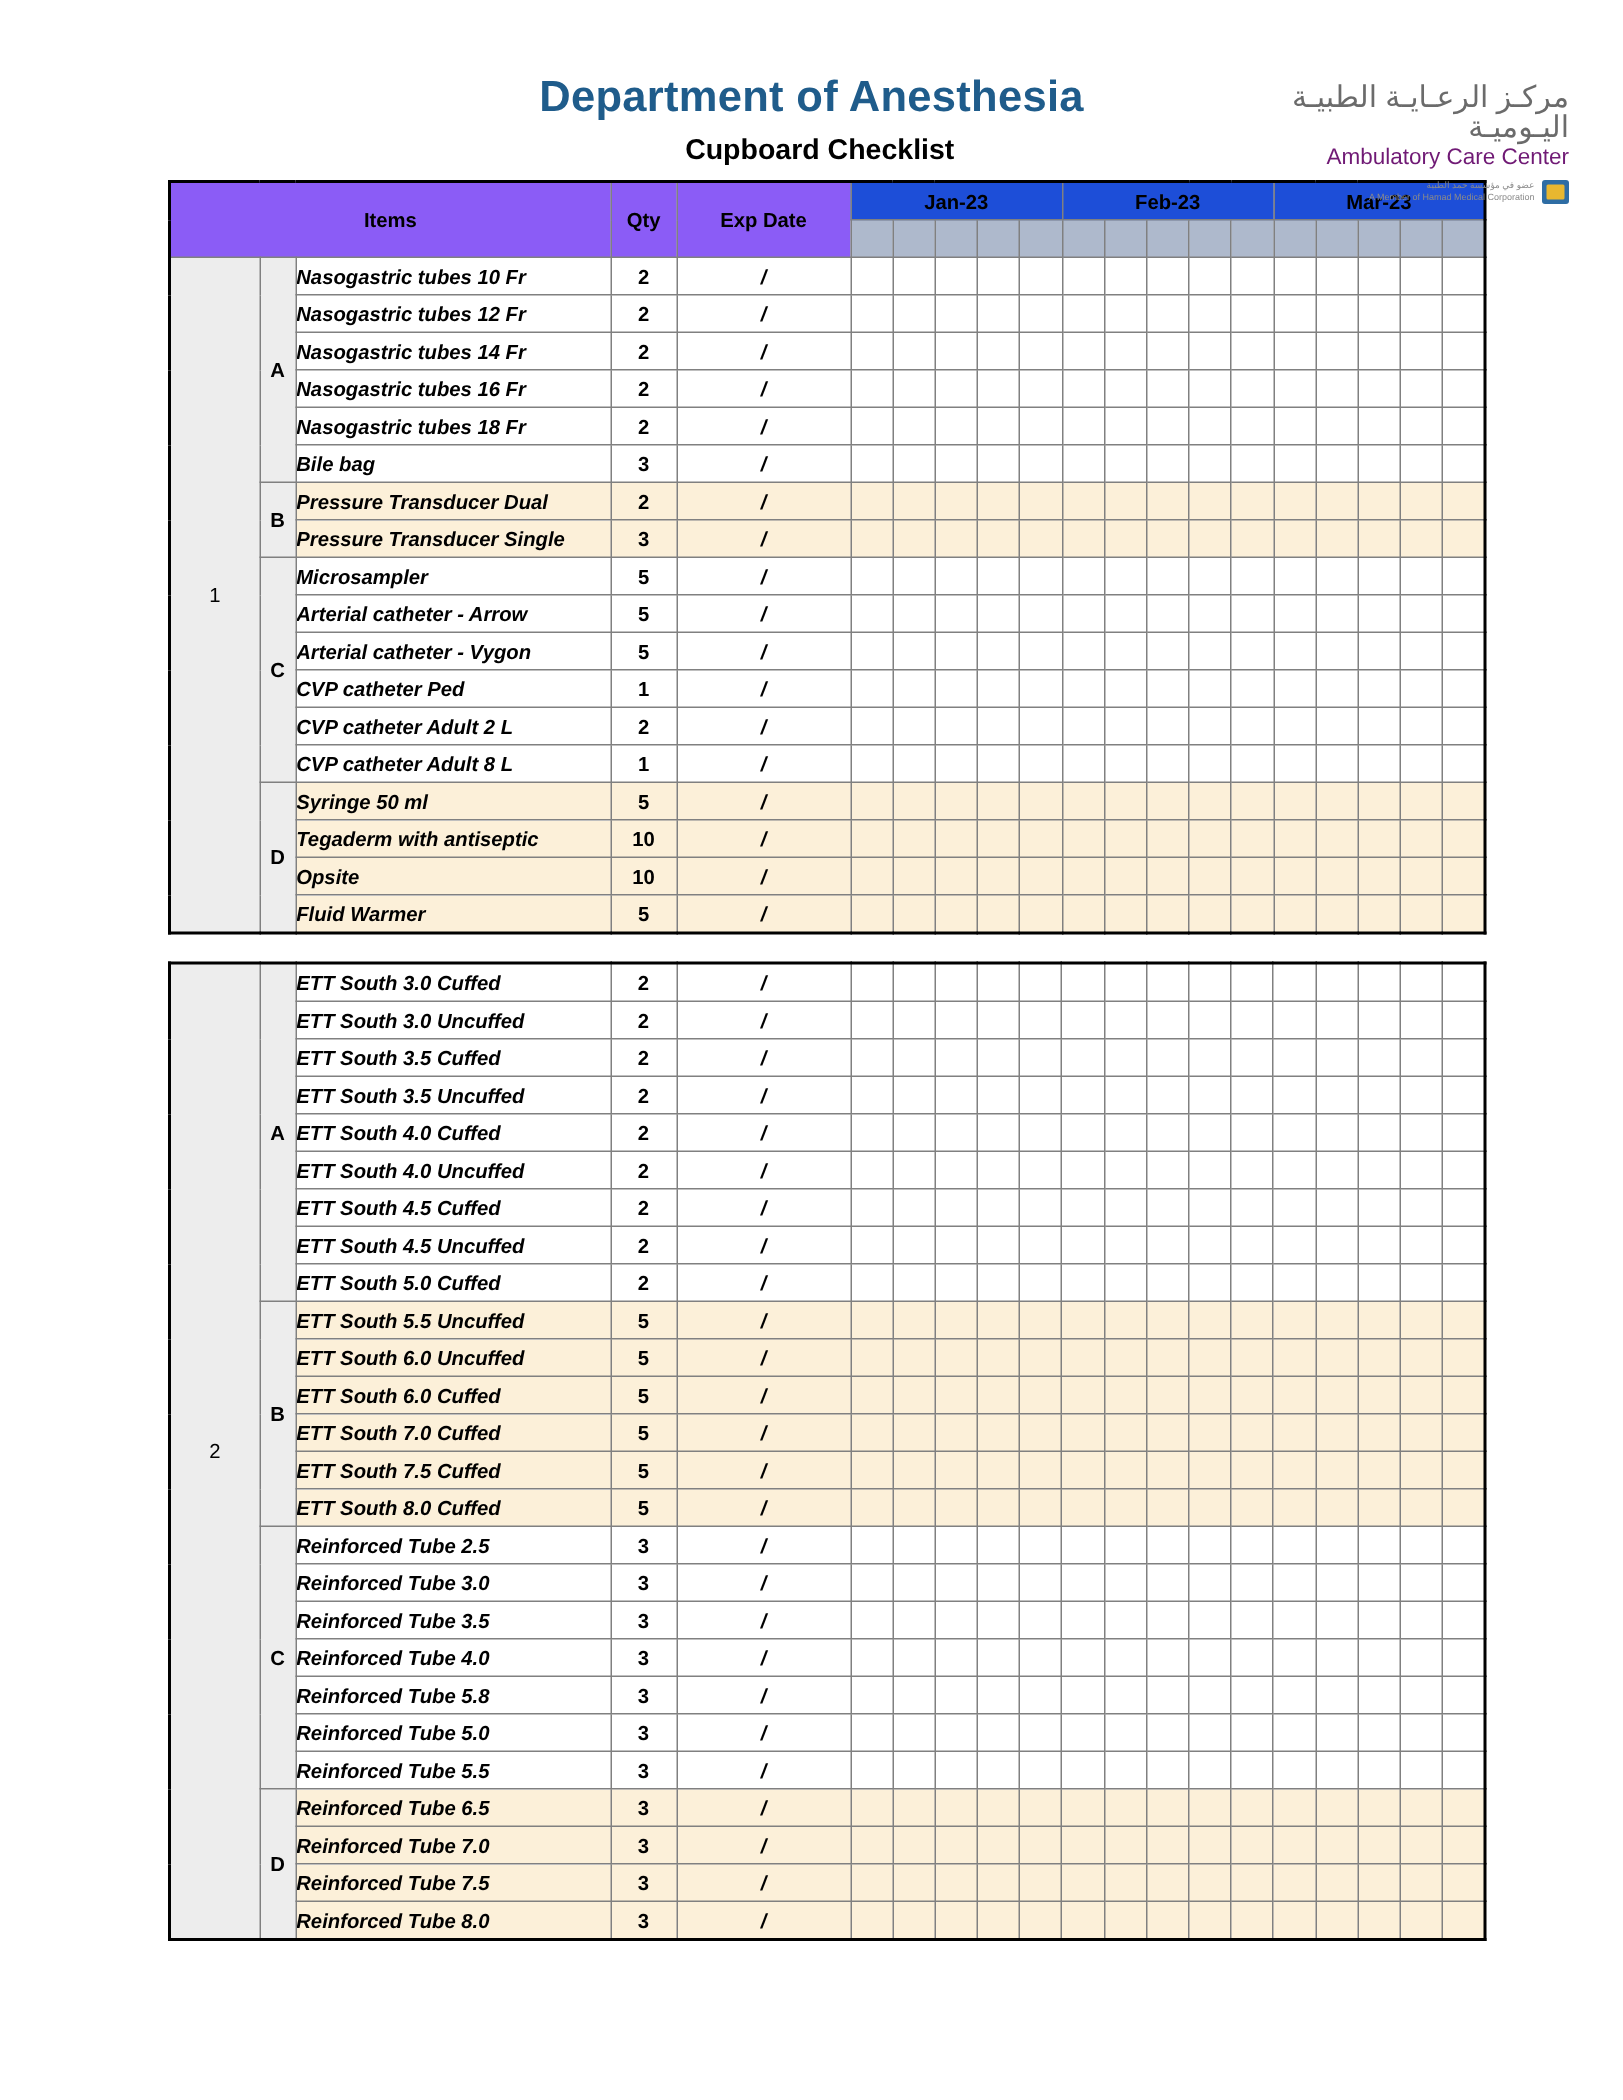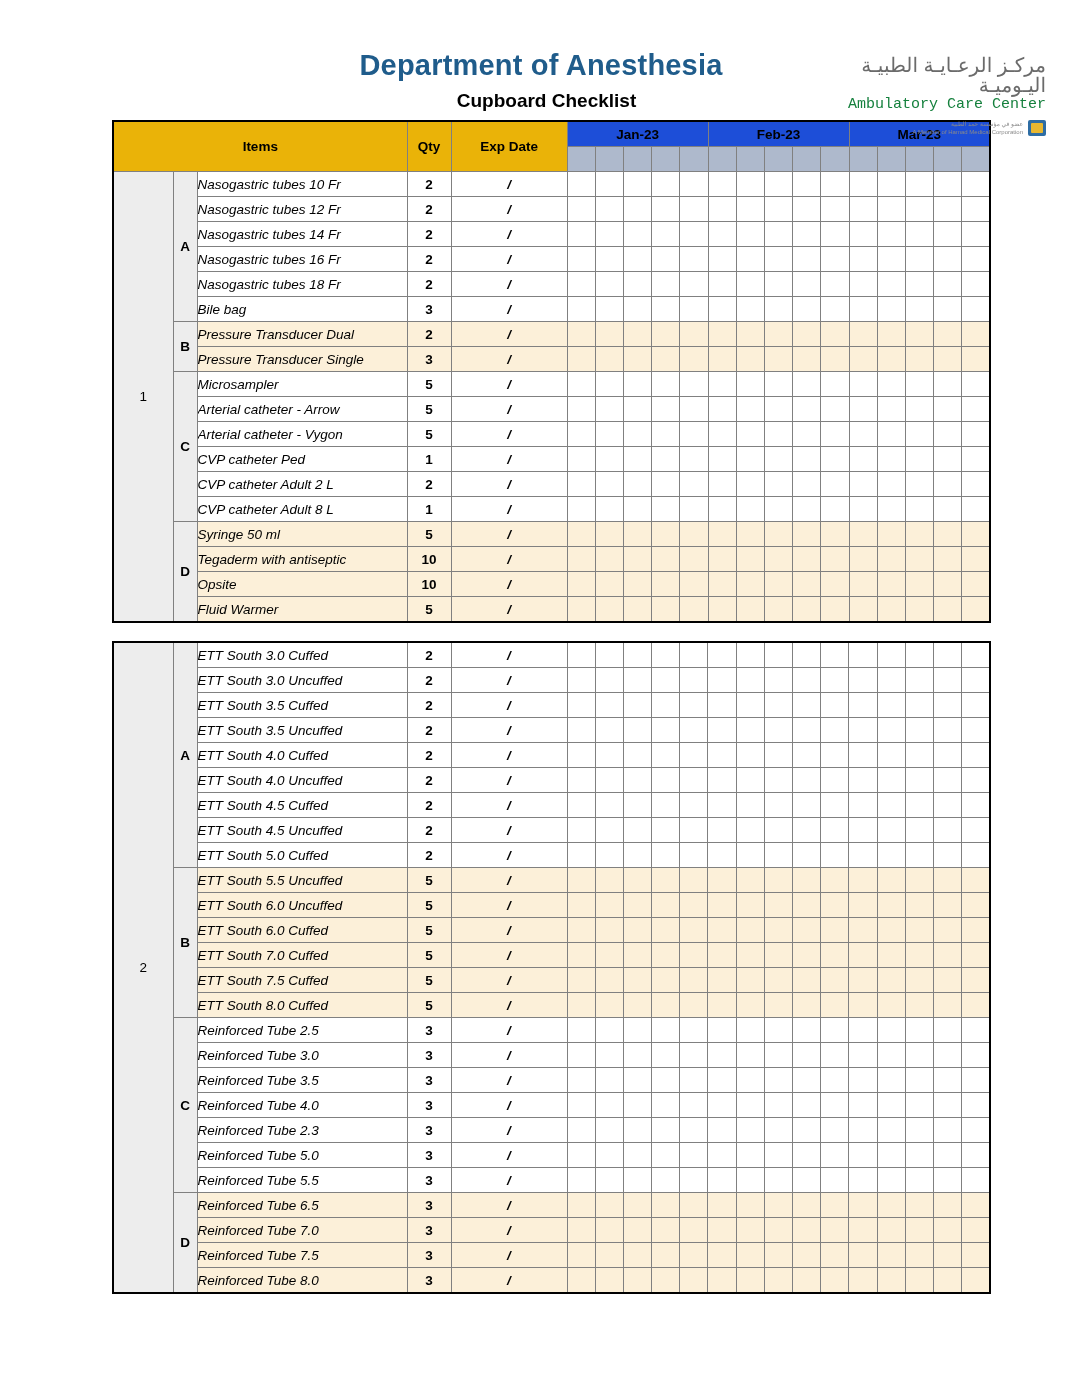--- a/index.html
+++ b/index.html
@@ -57,24 +57,23 @@
   }
   .logo-ar {
     font-size: 20px;
     color: #6b6b6b;
     direction: rtl;
     letter-spacing: 1px;
     line-height: 20px;
   }
   .logo-en {
     font-size: 15px;
-    color: #15803d;
+    color: #701a75;
     line-height: 18px;
     margin-top: 1px;
-    font-family: Liberation Mono, monospace;
   }
   .logo-sub-row {
     margin-top: 6px;
     display: flex;
     align-items: center;
     justify-content: flex-end;
     gap: 5px;
   }
   .logo-sub-txt {
     font-size: 6px;
@@ -121,21 +120,21 @@
 
   
   col.c-sec   { width: 60px; }
   col.c-grp   { width: 24px; }
   col.c-item  { width: 210px; }
   col.c-qty   { width: 44px; }
   col.c-exp   { width: 116px; }
   col.c-day   { width: 28.2px; }
 
   .hdr {
-    background: #eab308;
+    background: #8b5cf6;
     font-weight: bold;
     text-align: center;
     font-size: 17px;
     color: #000;
   }
   .hdr-month {
     background: #1d4ed8;
     font-weight: bold;
     text-align: center;
     font-size: 16px;
@@ -153,21 +152,21 @@
   }
   .grp {
     text-align: center;
     vertical-align: middle;
     font-size: 13px;
     font-weight: bold;
     background: #EDEDED;
   }
   .item {
     font-style: italic;
-    font-weight: normal;
+    font-weight: bold;
     padding-left: 8px;
     font-size: 13.5px;
     white-space: nowrap;
     overflow: hidden;
   }
   .qty {
     text-align: center;
     font-weight: bold;
     font-size: 13.5px;
   }
@@ -1036,21 +1035,21 @@
             <td class="cell"></td>
             <td class="cell"></td>
             <td class="cell"></td>
             <td class="cell"></td>
             <td class="cell"></td>
             <td class="cell"></td>
             <td class="cell"></td>
             <td class="cell"></td>
           </tr>
           <tr>
-            <td class="item">Reinforced Tube  2.3</td>
+            <td class="item">Reinforced Tube  5.8</td>
             <td class="qty">3</td>
             <td class="exp">/</td>
             <td class="cell"></td>
             <td class="cell"></td>
             <td class="cell"></td>
             <td class="cell"></td>
             <td class="cell"></td>
             <td class="cell"></td>
             <td class="cell"></td>
             <td class="cell"></td>

